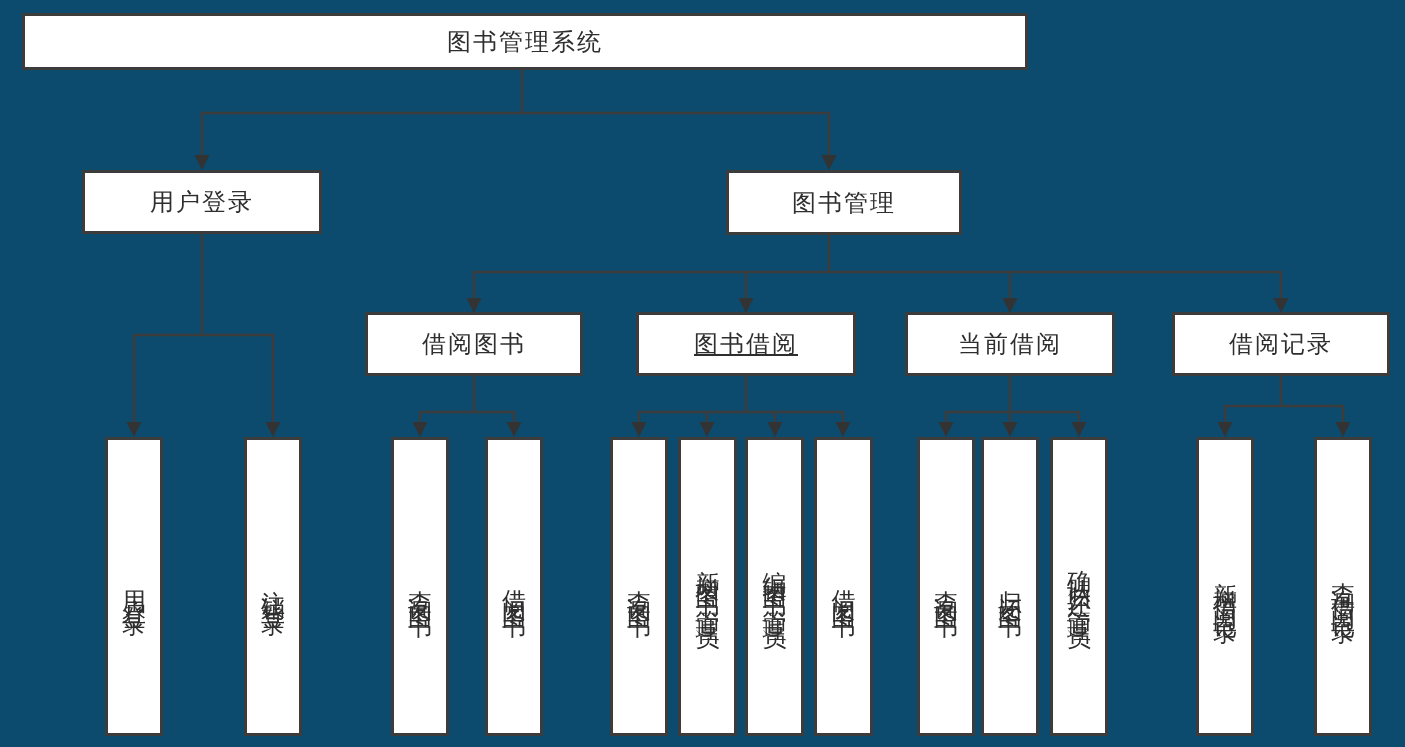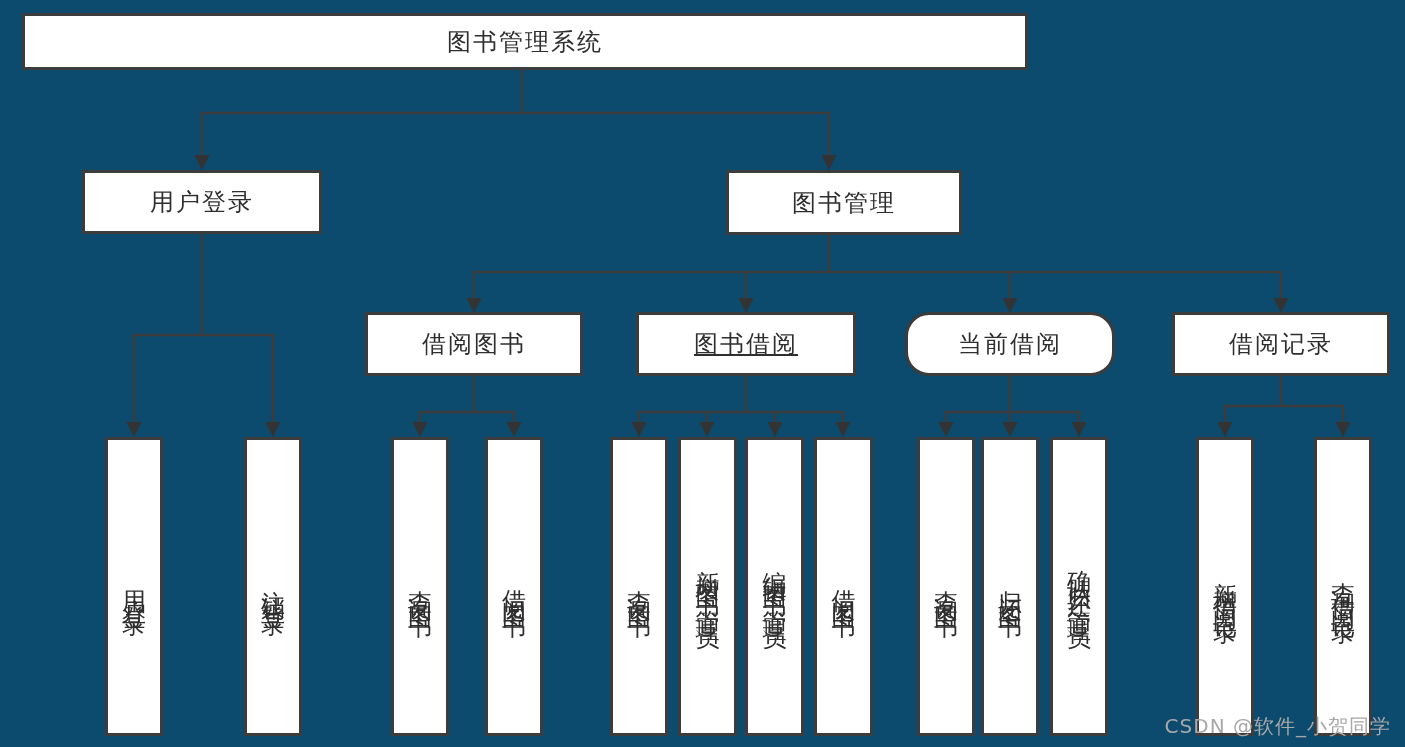--- a/index.html
+++ b/index.html
@@ -91,36 +91,35 @@
     </g>
   </svg>
 
   <div class="node" style="left:22px; top:13px; width:1006px; height:57px;">图书管理系统</div>
 
   <div class="node" style="left:82px; top:170px; width:240px; height:64px;">用户登录</div>
   <div class="node" style="left:711px; top:170px; width:236px; height:65px;margin-left:15px;">图书管理</div>
 
   <div class="node" style="left:365px; top:312px; width:218px; height:64px;">借阅图书</div>
   <div class="node" style="left:636px; top:312px; width:220px; height:64px;text-decoration:underline;">图书借阅</div>
-  <div class="node" style="left:905px; top:312px; width:210px; height:64px;border-radius:24px;">当前借阅</div>
+  <div class="node" style="left:905px; top:312px; width:210px; height:64px;">当前借阅</div>
   <div class="node" style="left:1172px; top:312px; width:218px; height:64px;">借阅记录</div>
 
   <div class="node leaf" style="left:105px; top:437px; width:58px; height:299px;">用户登录</div>
   <div class="node leaf" style="left:244px; top:437px; width:58px; height:299px;">注销登录</div>
 
   <div class="node leaf" style="left:391px; top:437px; width:58px; height:299px;">查询图书</div>
   <div class="node leaf" style="left:485px; top:437px; width:58px; height:299px;">借阅图书</div>
 
   <div class="node leaf" style="left:610px; top:437px; width:58px; height:299px;">查询图书</div>
   <div class="node leaf" style="left:678px; top:437px; width:59px; height:299px;">新增图书（管理员）</div>
   <div class="node leaf" style="left:745px; top:437px; width:59px; height:299px;">编辑图书（管理员）</div>
   <div class="node leaf" style="left:814px; top:437px; width:59px; height:299px;">借阅图书</div>
 
   <div class="node leaf" style="left:917px; top:437px; width:58px; height:299px;">查询图书</div>
   <div class="node leaf" style="left:981px; top:437px; width:58px; height:299px;">归还图书</div>
   <div class="node leaf" style="left:1050px; top:437px; width:58px; height:299px;">确认归还（管理员）</div>
 
   <div class="node leaf" style="left:1196px; top:437px; width:58px; height:299px;">新增借阅记录</div>
   <div class="node leaf" style="left:1314px; top:437px; width:58px; height:299px;">查询借阅记录</div>
 
-  <div class="watermark">CSDN @软件_小贺同学</div>
 
 </div>
 
 </body></html>

